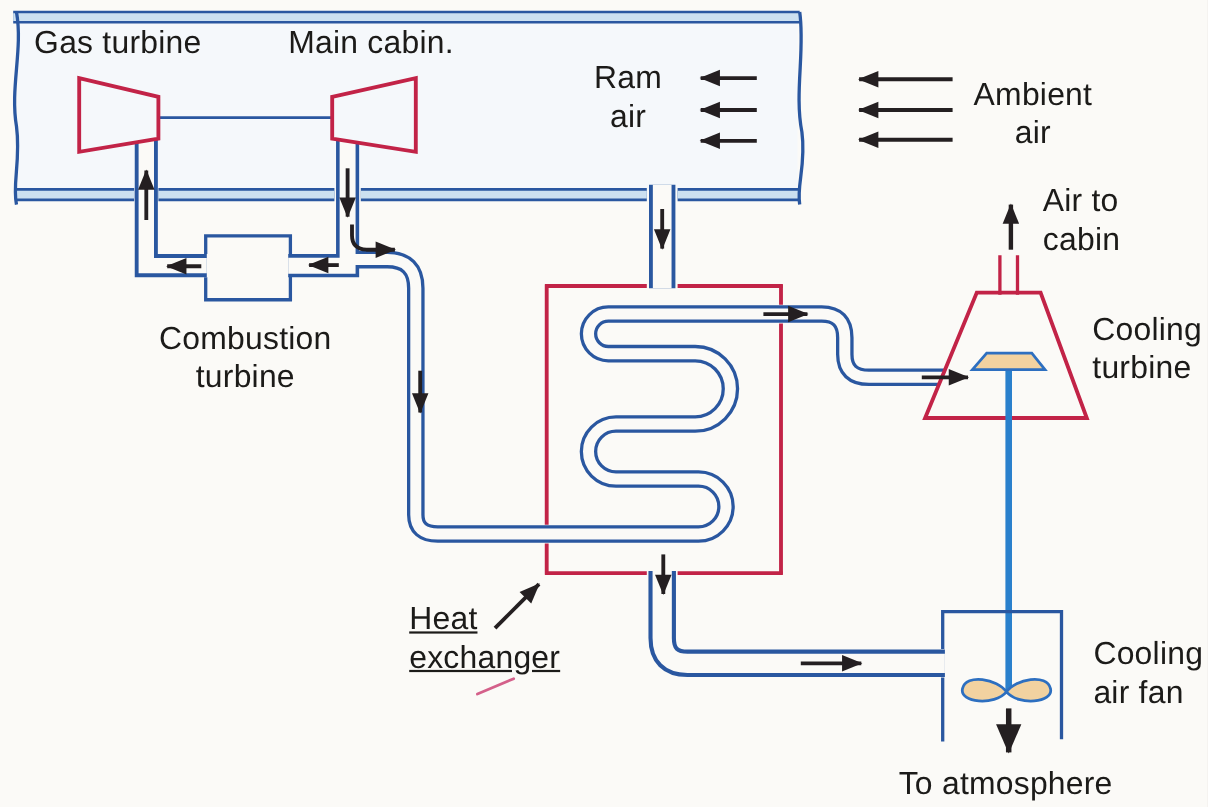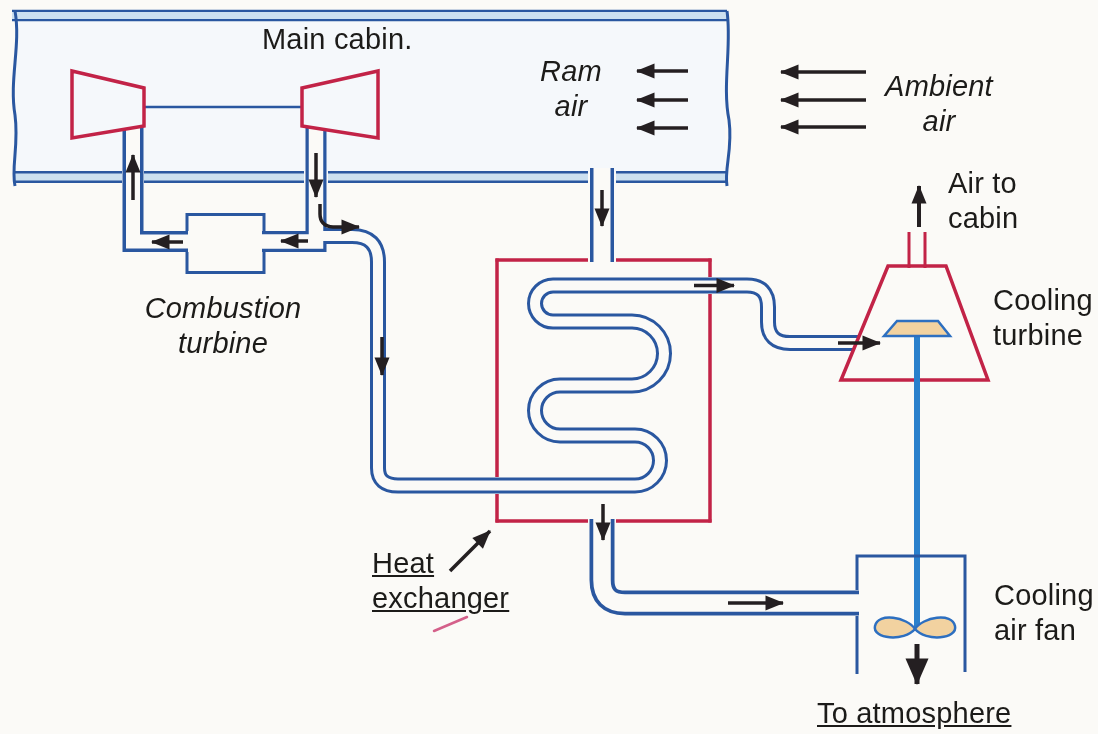--- a/index.html
+++ b/index.html
@@ -7,32 +7,32 @@
     position:relative;width:1098px;height:734px;margin:0 auto;
     background:#fbfaf7;overflow:hidden;
     font-family:"Liberation Sans", sans-serif;
   }
   svg{position:absolute;left:0;top:0;}
   .lbl{
     position:absolute;
     font-size:29px;line-height:35px;color:#1c1b19;
     white-space:pre-line;letter-spacing:0.2px;
   }
-  .lbl.center{text-align:center;font-style:italic;}
+  .lbl.center{text-align:center;}
   
   .lbl-gas-turbine{left:31px;top:22px;}
   .lbl-main-comp{left:262px;top:22px;}
   .lbl-ram-air{left:516px;top:54px;width:110px;}
   .lbl-ambient-air{left:867px;top:53px;width:144px;margin-top:16px;}
   .lbl-air-to-cabin{left:948px;top:166px;}
   .lbl-cooling-turbine{left:993px;top:283px;}
   .lbl-combustion-chamber{left:121px;top:291px;width:204px;}
   .lbl-heat-exchanger{left:372px;top:546px;text-decoration:underline;}
   .lbl-cooling-air-fan{left:994px;top:578px;}
-  .lbl-to-atmosphere{left:817px;top:696px;text-decoration:underline;}
+  .lbl-to-atmosphere{left:817px;top:696px;}
 </style>
 </head>
 <body>
 
 <div class="stage">
 
 <svg width="1098" height="734" viewBox="0 0 1098 734">
   <defs>
     <marker id="ah" markerUnits="userSpaceOnUse" markerWidth="20" markerHeight="16" refX="18" refY="8" orient="auto">
       <path d="M0.5,0.5 L19,8 L0.5,15.5 Z" fill="#241f21"></path>
@@ -132,20 +132,21 @@
     <line x1="603" y1="504" x2="603" y2="540" marker-end="url(#ah)"></line>
     <line x1="728" y1="603" x2="783" y2="603" marker-end="url(#ah)"></line>
     <line x1="919" y1="227" x2="919" y2="186" stroke-width="4" marker-end="url(#ah)"></line>
     <line x1="917" y1="644" x2="917" y2="684" stroke-width="5" marker-end="url(#ahb)"></line>
     <line x1="450" y1="571" x2="490" y2="531" marker-end="url(#ah)"></line>
   </g>
 
   <path d="M434,631 L467,617" stroke="#d4608a" stroke-width="2.5" stroke-linecap="round" fill="none"></path>
 </svg>
 
+<div class="lbl lbl-gas-turbine">Gas turbine</div>
 <div class="lbl lbl-main-comp">Main cabin.</div>
 <div class="lbl center lbl-ram-air">Ram
 air</div>
 <div class="lbl center lbl-ambient-air">Ambient
 air</div>
 <div class="lbl lbl-air-to-cabin">Air to
 cabin</div>
 <div class="lbl lbl-cooling-turbine">Cooling
 turbine</div>
 <div class="lbl center lbl-combustion-chamber">Combustion

